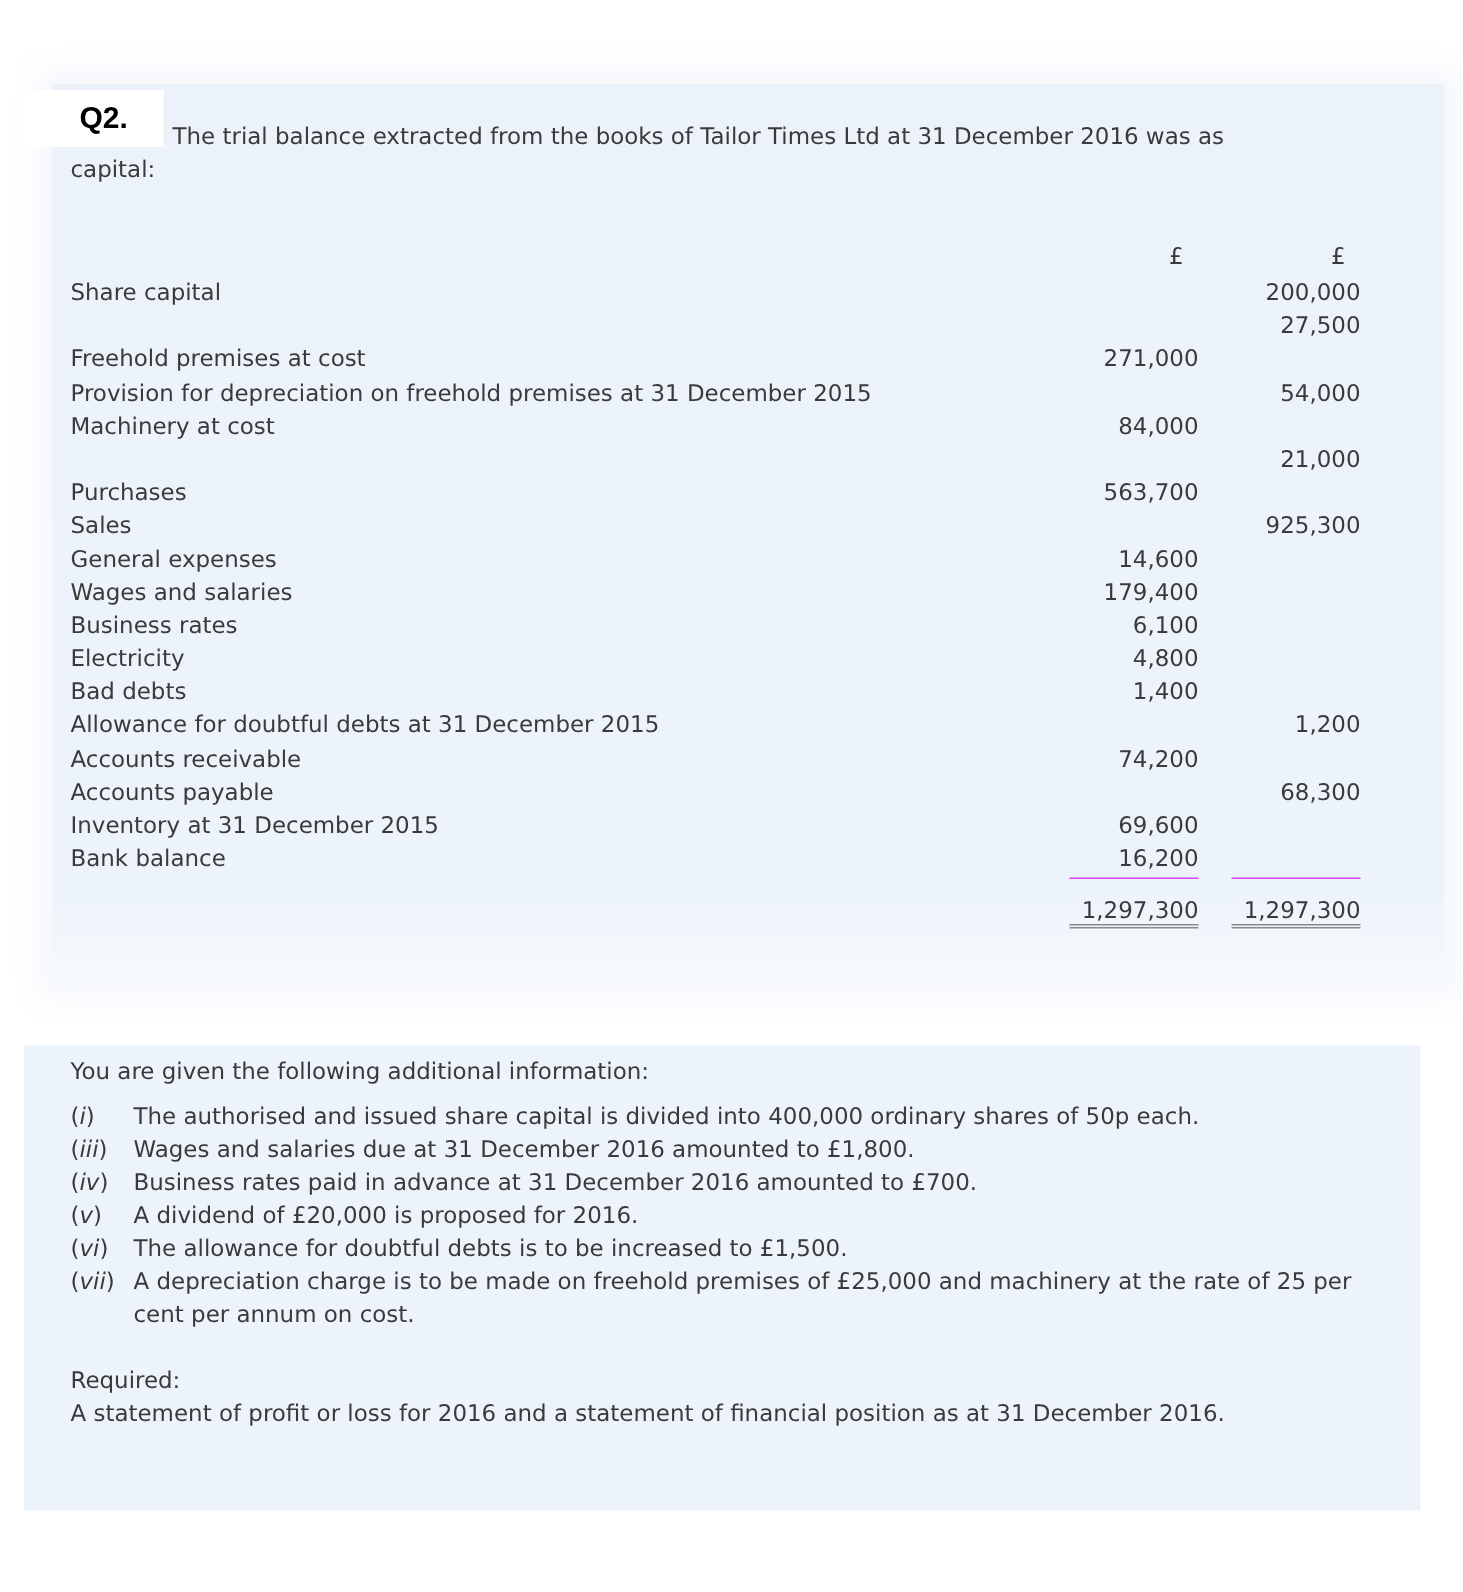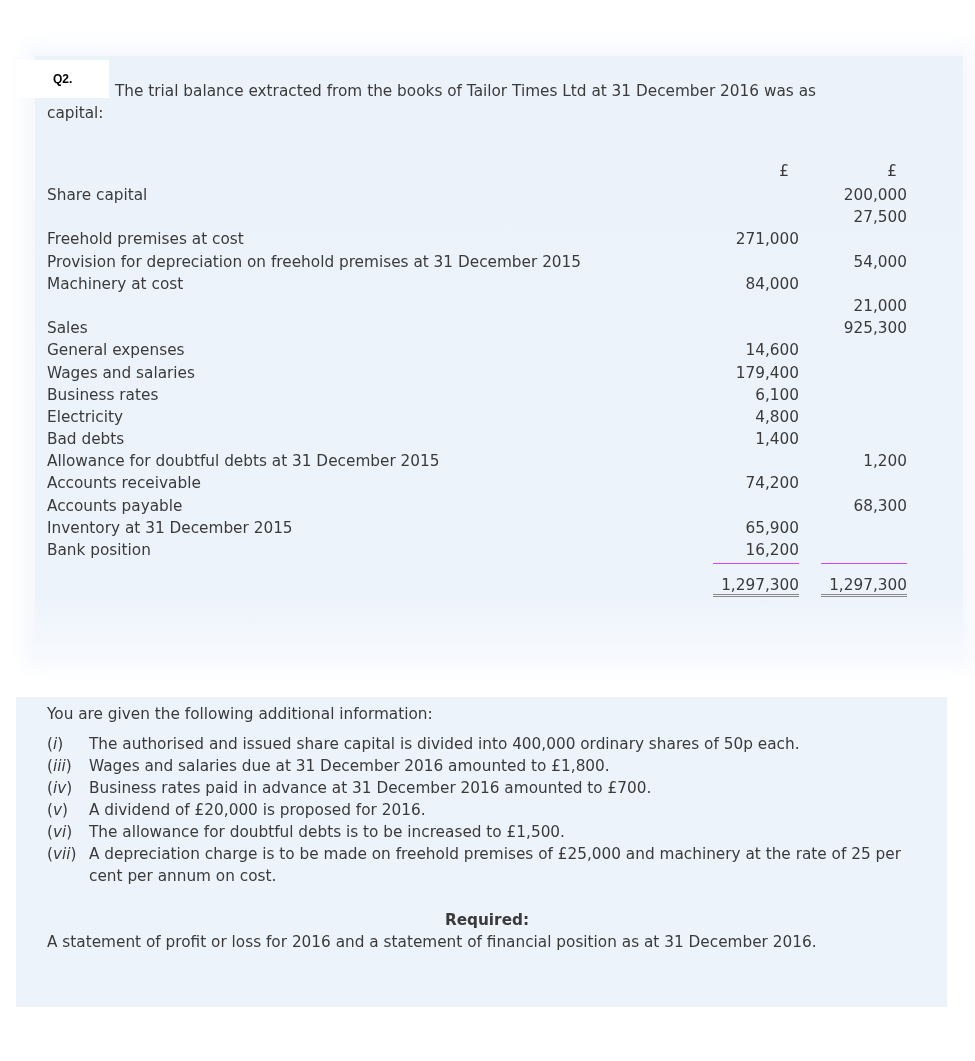--- a/index.html
+++ b/index.html
@@ -9,21 +9,21 @@
     }
     .panel-top {
       position: absolute; left: 35px; top: 56px; width: 928px; height: 600px;
       background: linear-gradient(to bottom, #ecf2fa 0%, #edf3fb 90%, #f7fafd 100%);
       box-shadow: 0 0 18px 10px rgba(236,242,250,0.6);
     }
     .q-label {
       position: absolute; left: 16px; top: 60px; width: 93px; height: 38px;
       background: #ffffff;
       font-family: "Liberation Sans", sans-serif; font-weight: bold;
-      font-size: 12px; color: #000; line-height: 38px; padding-left: 37px; box-sizing: border-box;
+      font-size: 20px; color: #000; line-height: 38px; padding-left: 37px; box-sizing: border-box;
     }
     .intro {
       position: absolute; left: 47px; top: 80px; width: 880px;
       font-size: 15.3px; line-height: 22px; color: #3a3a3a;
     }
     .intro .first { padding-left: 68px; }
     .tb {
       position: absolute; left: 47px; top: 160px; width: 870px;
     }
     .tb-row {
@@ -46,21 +46,21 @@
     }
     .addl {
       position: absolute; left: 47px; top: 703px; width: 880px;
       font-size: 15.3px; line-height: 22px;
     }
     .addl-title { margin-bottom: 8px; }
     .item { position: relative; padding-left: 42px; }
     .item .num { position: absolute; left: 0; top: 0; }
     .item .num i { font-style: italic; }
     .req { margin-top: 22px; }
-    .req-title { font-weight: bold; color: #3a3a3a; text-align: center; }
+    .req-title { font-weight: normal; color: #3a3a3a; }
   </style>
 </head>
 <body>
 
 <div class="panel-top"></div>
 
 <div class="intro">
   <div class="first">The trial balance extracted from the books of Tailor Times Ltd at 31 December 2016 was as</div>
   <div>capital:</div>
 </div>
@@ -95,20 +95,25 @@
       <div class="tb-row">
         <span class="lbl">Machinery at cost</span>
         <span class="dr">84,000</span>
         <span class="cr"></span>
       </div>
       <div class="tb-row">
         <span class="dr"></span>
         <span class="cr">21,000</span>
       </div>
       <div class="tb-row">
+        <span class="lbl">Purchases</span>
+        <span class="dr">563,700</span>
+        <span class="cr"></span>
+      </div>
+      <div class="tb-row">
         <span class="lbl">Sales</span>
         <span class="dr"></span>
         <span class="cr">925,300</span>
       </div>
       <div class="tb-row">
         <span class="lbl">General expenses</span>
         <span class="dr">14,600</span>
         <span class="cr"></span>
       </div>
       <div class="tb-row">
@@ -141,25 +146,25 @@
         <span class="dr">74,200</span>
         <span class="cr"></span>
       </div>
       <div class="tb-row">
         <span class="lbl">Accounts payable</span>
         <span class="dr"></span>
         <span class="cr">68,300</span>
       </div>
       <div class="tb-row">
         <span class="lbl">Inventory at 31 December 2015</span>
-        <span class="dr">65,900</span>
+        <span class="dr">69,600</span>
         <span class="cr"></span>
       </div>
       <div class="tb-row">
-        <span class="lbl">Bank position</span>
+        <span class="lbl">Bank balance</span>
         <span class="dr">16,200</span>
         <span class="cr"></span>
       </div>
     </div>
   <div class="tb-row tb-total" style="margin-top:2px;">
     <span class="dr">1,297,300</span>
     <span class="cr">1,297,300</span>
   </div>
 </div>
 

